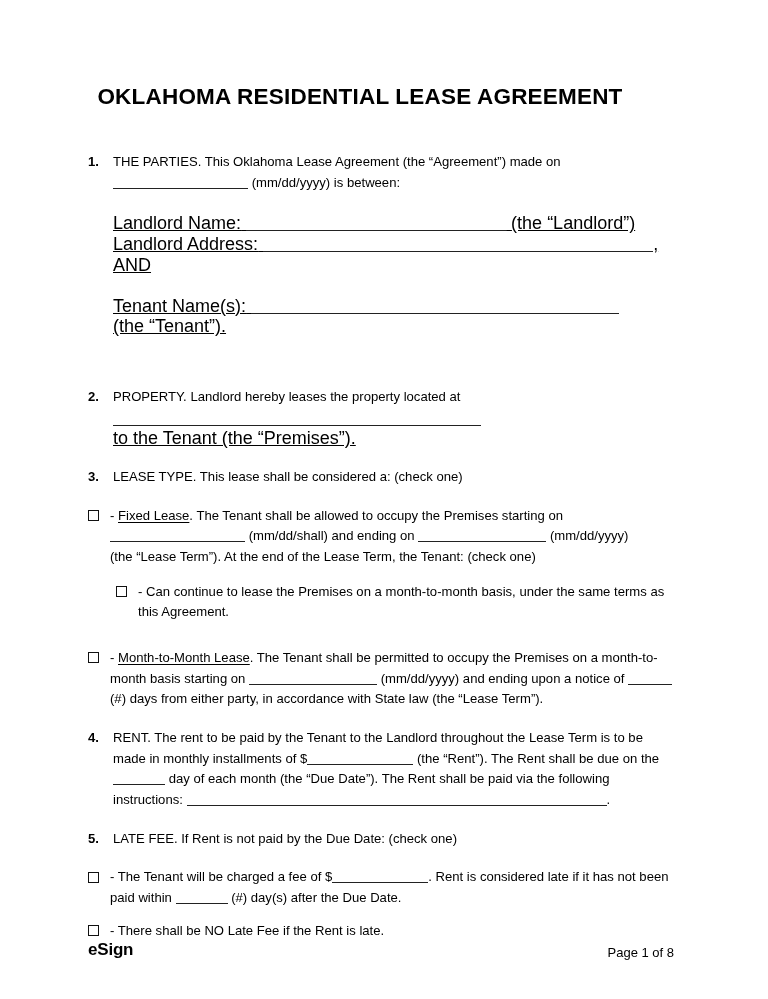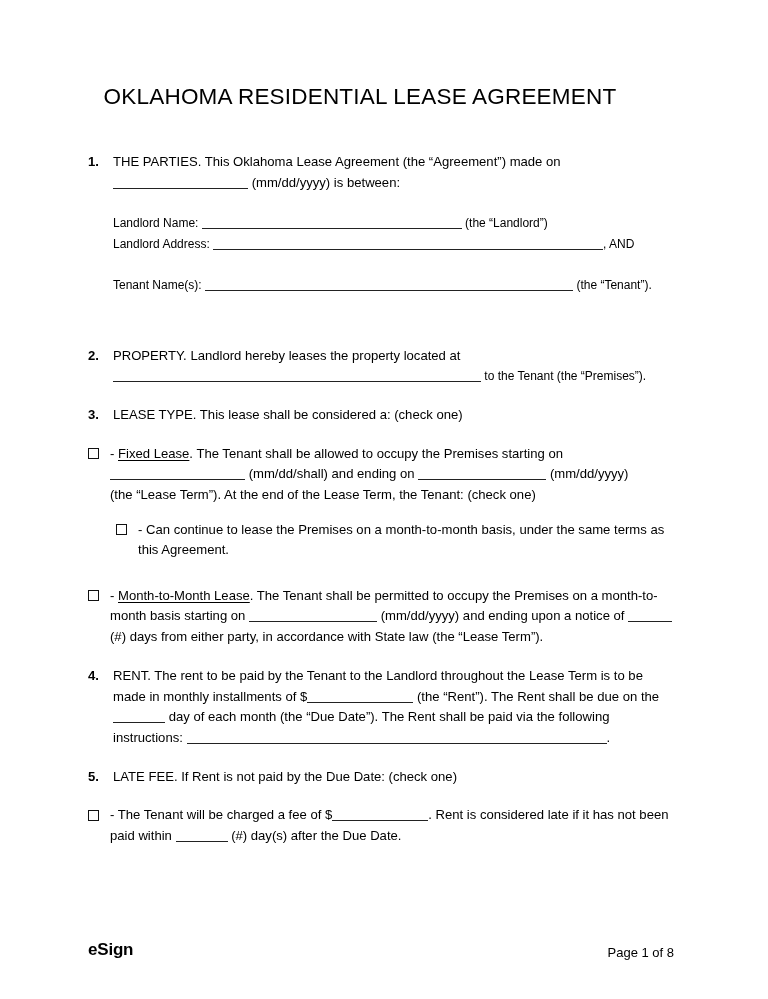--- a/index.html
+++ b/index.html
@@ -23,21 +23,21 @@
     background: #fff;
   }
 
   
   .doc-title {
     position: absolute;
     left: 0; top: 84px;
     width: 720px;
     text-align: center;
     font-size: 22.5px;
-    font-weight: normal;
+    font-weight: bold;
     letter-spacing: 0.2px;
   }
 
   
   .body-area {
     position: absolute;
     left: 88px;
     top: 152px;
     width: 586px;
   }
@@ -58,22 +58,23 @@
     left: 0;
     top: 0;
     font-weight: bold;
     width: 25px;
   }
   .clause b, .clause .bold { font-weight: normal; }
 
   
   .sub {
     padding-left: 25px;
-    font-size: 12px;
+    font-size: 18px;
     line-height: 20.7px;
+    text-decoration: underline;
   }
 
   
   .opt {
     position: relative;
     padding-left: 22px;
     font-size: 13.1px;
     line-height: 20.7px;
   }
   .opt2 {
@@ -259,20 +260,25 @@
     <div class="opt">
       <span class="cbox"></span>
       <span>-</span>
       <span>The Tenant will be charged a fee of $</span><span class="fill w96"></span><span>. Rent is considered late if it has not been paid within</span>
       <span class="fill w52"></span>
       <span>(#) day(s) after the Due Date.</span>
     </div>
 
     <div class="spacer12"></div>
 
+    <div class="opt">
+      <span class="cbox"></span>
+      <span>-</span>
+      <span>There shall be NO Late Fee if the Rent is late.</span>
+    </div>
 
   </div>
 
   <div class="footer">
     <span class="brand">eSign</span>
     <span class="pageno">Page 1 of 8</span>
   </div>
 
 </div>
 

